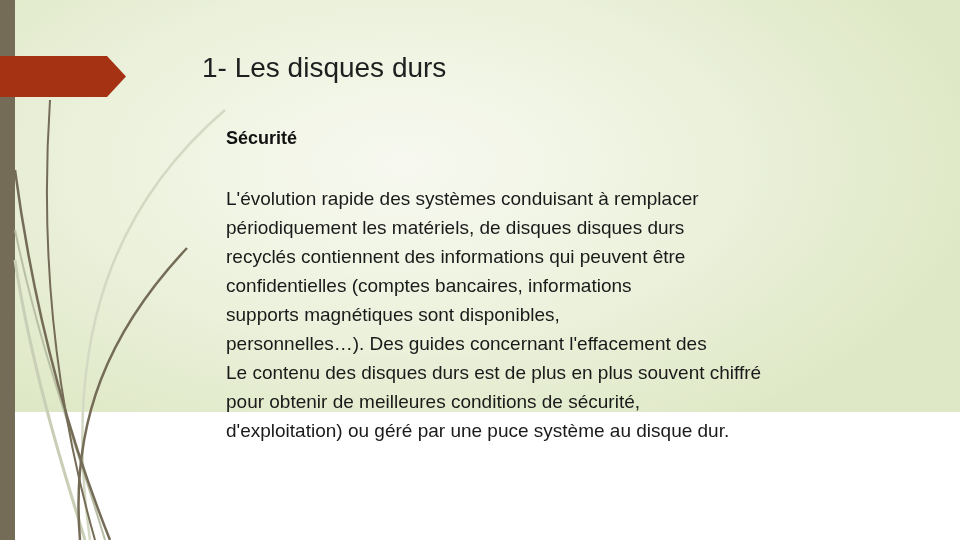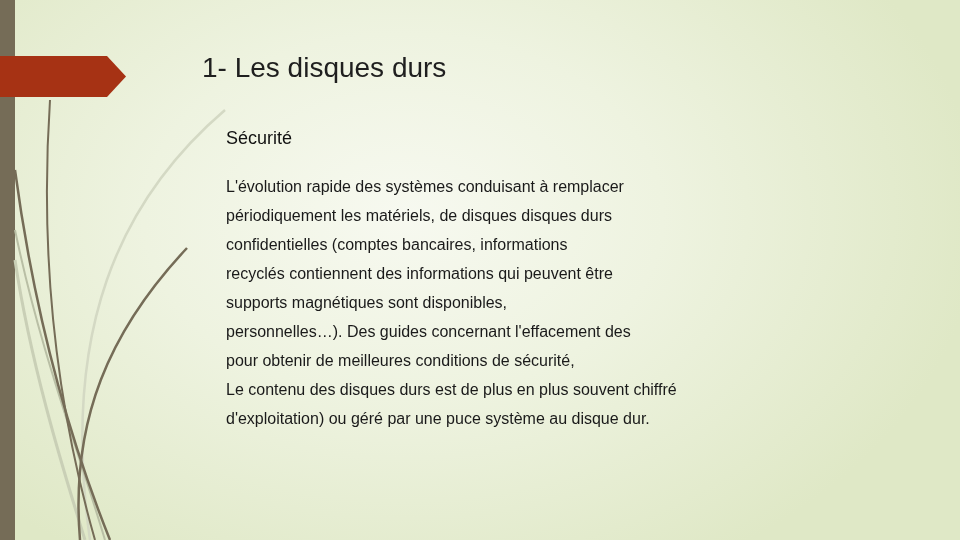--- a/index.html
+++ b/index.html
@@ -1,39 +1,39 @@
 <!DOCTYPE html>
 <html><head>
   <meta charset="utf-8">
   <style>
     html, body { margin: 0; padding: 0; }
     body {
       width: 960px; height: 540px; overflow: hidden; position: relative;
       font-family: "Liberation Sans", sans-serif;
     }
     .slide {
-      position: absolute; left: 0; top: 0; width: 960px; height: 540px;
+      position: absolute; left: 0; top: 0; width: 960px; height: 412px;
       background: radial-gradient(ellipse 60% 75% at 42% 40%, #f7f9f0 0%, #eef3e0 45%, #dfe8c6 100%);
     }
     .left-bar {
       position: absolute; left: 0; top: 0; width: 15px; height: 540px;
       background: #756c57;
     }
     .decor { position: absolute; left: 0; top: 0; width: 260px; height: 540px; }
     .title-arrow { position: absolute; left: 0; top: 56px; width: 126px; height: 41px; }
     .title {
       position: absolute; left: 202px; top: 52px;
       font-size: 28px; color: #1f1f1f; white-space: nowrap; margin: 0; font-weight: normal;
     }
     .content { position: absolute; left: 226px; top: 124px; width: 700px; }
     .subtitle {
-      font-size: 18px; font-weight: normal; color: #111; margin: 0; height: 28px; line-height: 28px;
+      font-size: 18px; font-weight: bold; color: #111; margin: 0; height: 28px; line-height: 28px;
     }
     .body-text {
-      margin-top: 20px; font-size: 16px; line-height: 29px; color: #1a1a1a;
+      margin-top: 32px; font-size: 19px; line-height: 29px; color: #1a1a1a;
     }
     .line { display: block; white-space: nowrap; }
   </style>
 </head>
 <body>
 
 <div class="slide">
   <div class="left-bar"></div>
 
   <svg class="decor" viewBox="0 0 260 540">
@@ -49,22 +49,22 @@
     <polygon points="0,0 107,0 126,20.5 107,41 0,41" fill="#a63214"></polygon>
   </svg>
 
   <h1 class="title">1- Les disques durs</h1>
 
   <div class="content">
     <p class="subtitle">Sécurité</p>
     <div class="body-text">
       <span class="line">L'évolution rapide des systèmes conduisant à remplacer</span>
       <span class="line">périodiquement les matériels, de disques disques durs</span>
+      <span class="line">recyclés contiennent des informations qui peuvent être</span>
       <span class="line">confidentielles (comptes bancaires, informations</span>
-      <span class="line">recyclés contiennent des informations qui peuvent être</span>
       <span class="line">supports magnétiques sont disponibles,</span>
       <span class="line">personnelles…). Des guides concernant l'effacement des</span>
+      <span class="line">Le contenu des disques durs est de plus en plus souvent chiffré</span>
       <span class="line">pour obtenir de meilleures conditions de sécurité,</span>
-      <span class="line">Le contenu des disques durs est de plus en plus souvent chiffré</span>
       <span class="line">d'exploitation) ou géré par une puce système au disque dur.</span>
     </div>
   </div>
 </div>
 
 </body></html>

